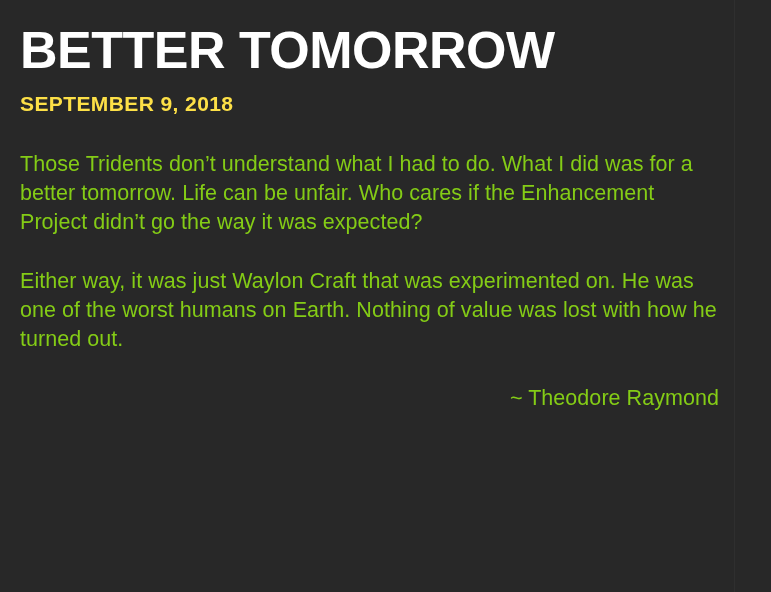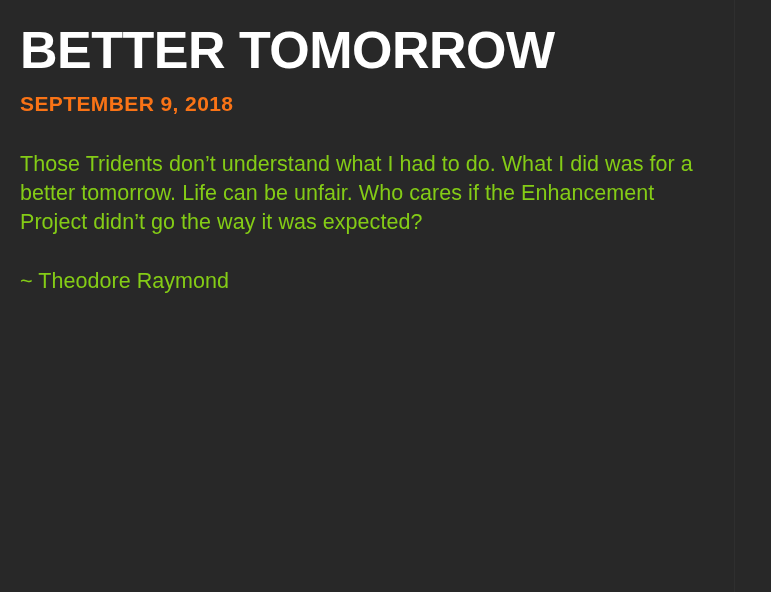--- a/index.html
+++ b/index.html
@@ -47,21 +47,21 @@
     font-size: 52px;
     line-height: 56px;
     font-weight: bold;
     letter-spacing: -0.5px;
     padding-top: 22px;
   }
 
   .entry-date {
     margin: 0;
     padding: 0;
-    color: #f97316;
+    color: #fde047;
     font-size: 21px;
     line-height: 26px;
     font-weight: bold;
     letter-spacing: 0.4px;
     padding-top: 13px;
   }
 
   .entry-body {
     padding-top: 33px;
   }
@@ -71,34 +71,36 @@
     color: #84cc16;
     font-size: 21.5px;
     line-height: 29px;
     font-weight: normal;
     letter-spacing: 0.05px;
     max-width: 725px;
   }
 
   .entry-body p.signature {
     margin-bottom: 0;
+    text-align: right;
   }
 </style>
 </head>
 <body>
 
 <div class="page">
 
   <div class="right-rule"></div>
 
   <article class="article">
 
     <h1 class="entry-title">BETTER TOMORROW</h1>
 
     <div class="entry-date">SEPTEMBER 9, 2018</div>
 
     <div class="entry-body">
       <p>Those Tridents don’t understand what I had to do. What I did was for a better tomorrow. Life can be unfair. Who cares if the Enhancement Project didn’t go the way it was expected?</p>
+      <p>Either way, it was just Waylon Craft that was experimented on. He was one of the worst humans on Earth. Nothing of value was lost with how he turned out.</p>
       <p class="signature">~ Theodore Raymond</p>
     </div>
 
   </article>
 </div>
 
 </body></html>

